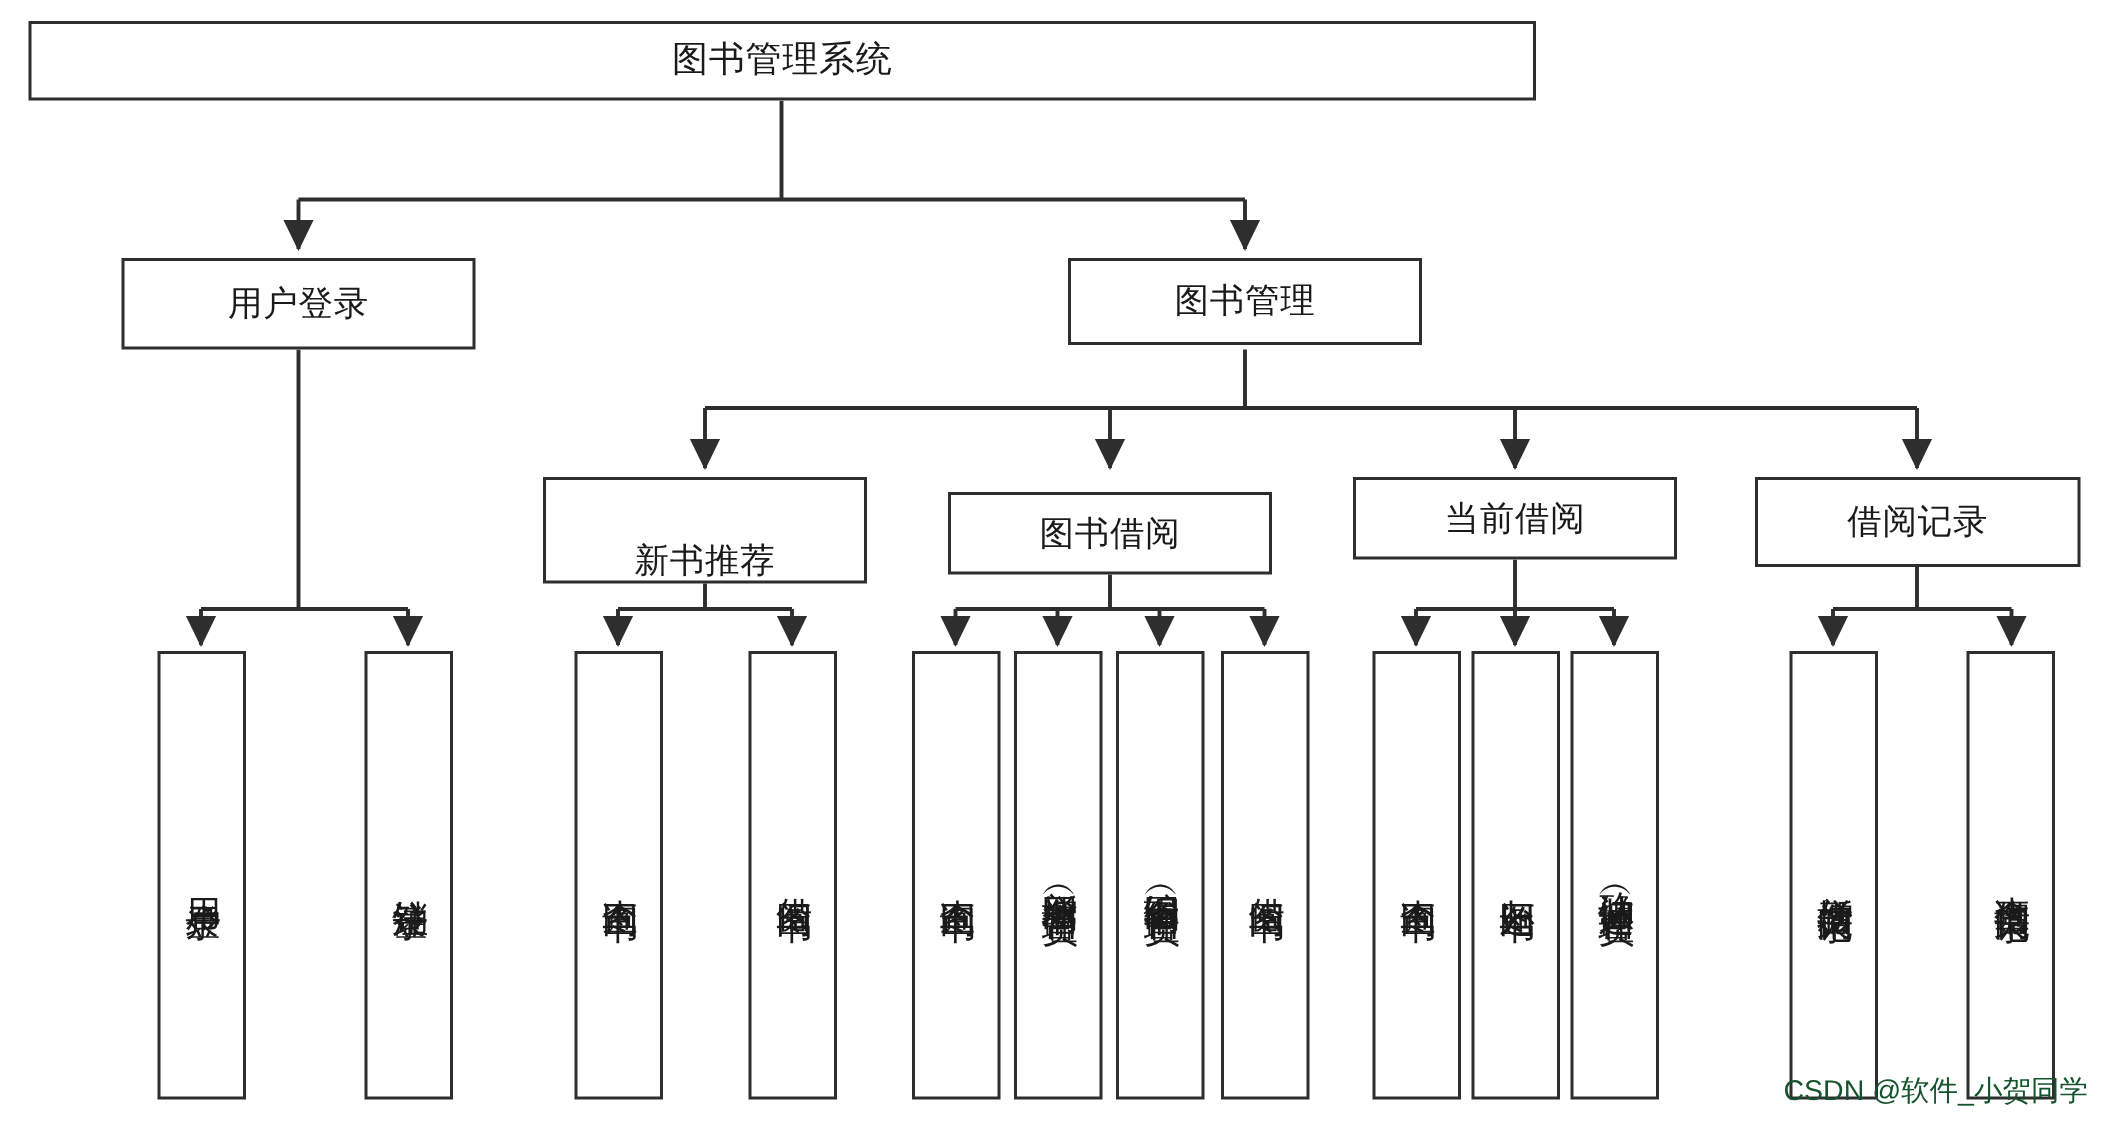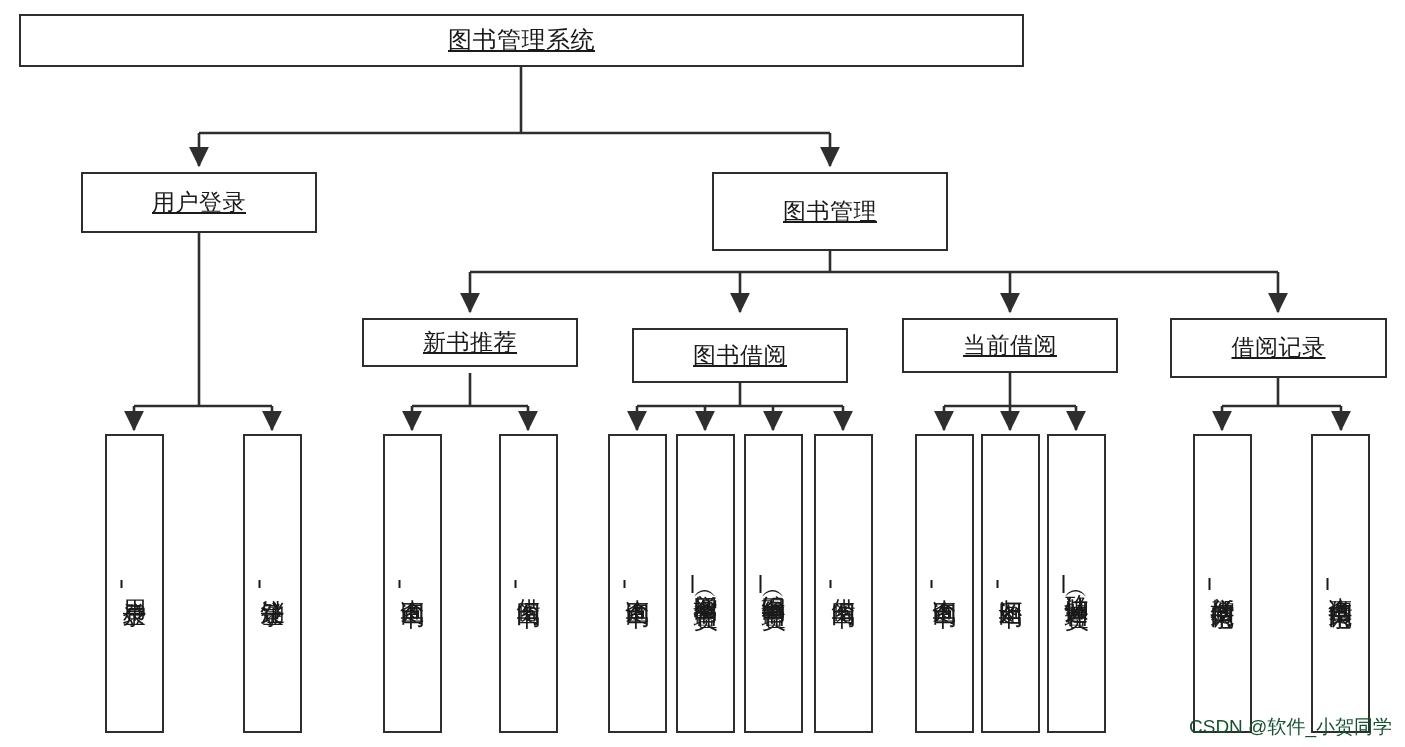--- a/index.html
+++ b/index.html
@@ -32,21 +32,20 @@
     display: flex;
     align-items: center;
     justify-content: center;
     z-index: 2;
   }
   .node .label {
     display: block;
     text-align: center;
     line-height: 1.12;
     white-space: nowrap;
-    text-decoration: underline;
   }
   
   .node.h .label {
     font-size: 23px;
     letter-spacing: 0.5px;
   }
   .node.root .label {
     font-size: 24px;
   }
   
@@ -128,25 +127,25 @@
     </g>
   </svg>
 
   <div class="node h root" style="left:19px; top:14px; width:1005px; height:53px;">
     <span class="label">图书管理系统</span>
   </div>
 
   <div class="node h" style="left:81px; top:172px; width:236px; height:61px;">
     <span class="label">用户登录</span>
   </div>
-  <div class="node h" style="left:712px; top:172px; width:236px; height:79px;">
+  <div class="node h" style="left:712px; top:172px; width:236px; height:58px;">
     <span class="label">图书管理</span>
   </div>
 
-  <div class="node h" style="left:362px; top:318px; width:216px; height:49px;">
+  <div class="node h" style="left:362px; top:318px; width:216px; height:71px;align-items:flex-end;">
     <span class="label">新书推荐</span>
   </div>
   <div class="node h" style="left:632px; top:328px; width:216px; height:55px;">
     <span class="label">图书借阅</span>
   </div>
   <div class="node h" style="left:902px; top:318px; width:216px; height:55px;">
     <span class="label">当前借阅</span>
   </div>
   <div class="node h" style="left:1170px; top:318px; width:217px; height:60px;">
     <span class="label">借阅记录</span>

